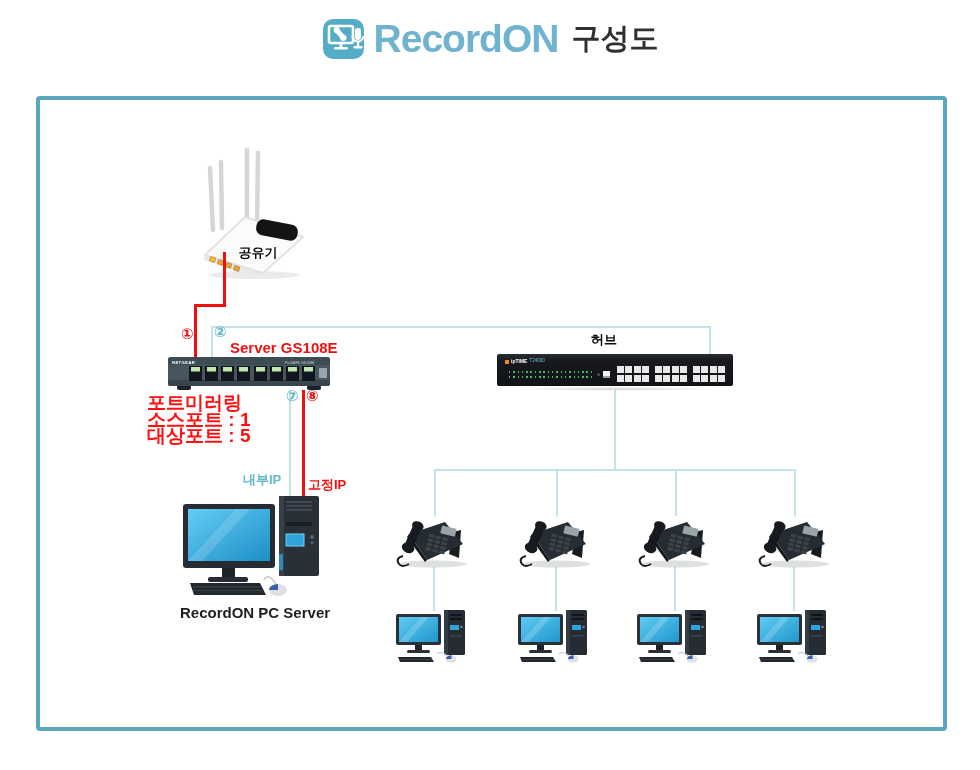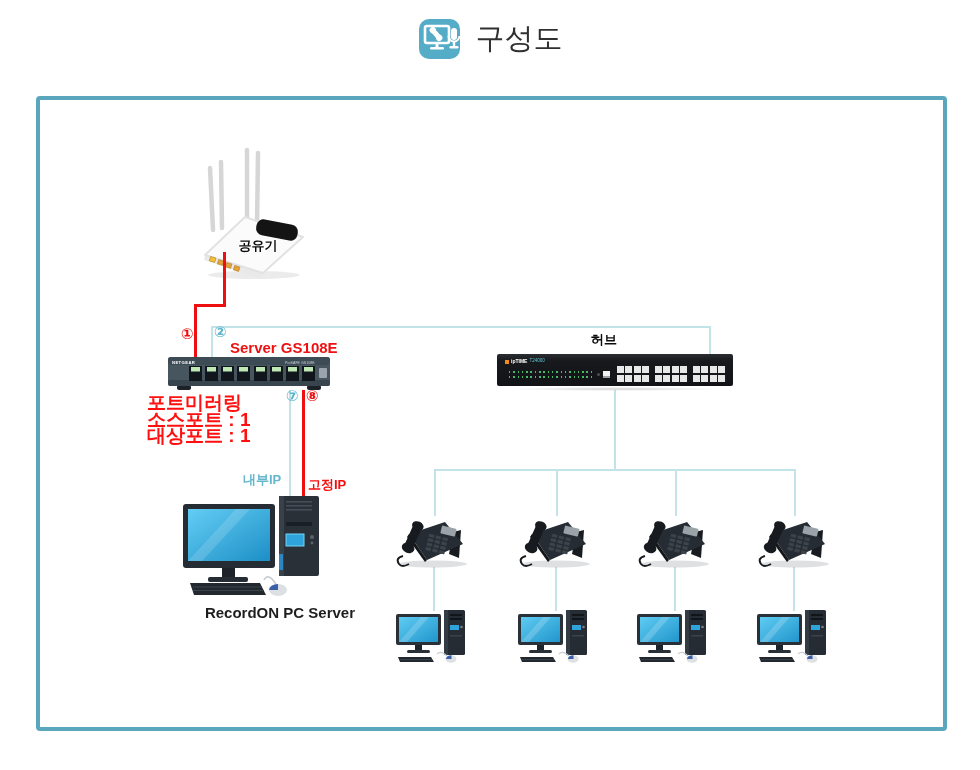--- a/index.html
+++ b/index.html
@@ -3,34 +3,34 @@
 <meta charset="utf-8">
 <style>
   html,body{margin:0;padding:0;background:#fff;}
   body{width:980px;height:770px;position:relative;overflow:hidden;
        font-family:"Liberation Sans","DejaVu Sans",sans-serif;}
   .abs{position:absolute;}
   
   .title-row{position:absolute;top:16px;left:0;width:980px;display:flex;
              justify-content:center;align-items:center;gap:7px;}
   .brand{font-size:39px;font-weight:800;color:#6FB3CE;letter-spacing:-1px;line-height:1;}
-  .doc-type{font-size:29px;font-weight:400;color:#303030;margin-left:6px;line-height:1;}
+  .doc-type{font-size:29px;font-weight:700;color:#303030;margin-left:6px;line-height:1;}
   
   .frame{position:absolute;left:36px;top:96px;width:903px;height:627px;
          border:4px solid #5AA7BD;border-radius:4px;background:#fff;}
   
   .cable-teal{background:#C2E3E8;}
   .cable-red{background:#EE1010;}
   
   .lbl{position:absolute;font-weight:bold;white-space:nowrap;}
   .lbl-black{color:#0A0A0A;font-size:13px;}
   .lbl-red{color:#F60D0D;font-size:13px;}
   .lbl-teal{color:#64B7CC;font-size:13px;}
   .switch-name{color:#EE1111;font-size:15px;}
-  .server-name{color:#1E1E1E;font-size:15px;text-align:right;}
+  .server-name{color:#1E1E1E;font-size:15px;text-align:left;}
   .badge{position:absolute;font-size:15px;font-weight:bold;width:16px;text-align:center;line-height:1;}
   .badge-red{color:#EE1010;}
   .badge-teal{color:#5FB6CB;}
   .mirror-note{position:absolute;left:147px;top:395px;font-size:19px;font-weight:bold;
                color:#FF0F0F;line-height:16.5px;}
   
   .hub{position:absolute;left:497px;top:350px;width:236px;height:42px;}
   .hub-body{position:absolute;left:0;top:4px;width:236px;height:32px;border-radius:2px;
             background:linear-gradient(#2A2D31,#17191C 22%,#111316);}
   .hub-body::after{content:"";position:absolute;left:10px;right:10px;bottom:-5px;height:4px;
@@ -122,20 +122,21 @@
     <g transform="rotate(-40 18 18)">
       <rect x="15.5" y="12" width="5" height="12" rx="2.5" fill="#fff"></rect>
       <circle cx="18" cy="13" r="3.2" fill="#fff"></circle>
       <circle cx="18" cy="23" r="3.2" fill="#fff"></circle>
     </g>
     <rect x="33" y="12" width="6" height="12" rx="3" fill="#fff"></rect>
     <path d="M30.5,20 a5.5,5.5 0 0 0 11,0" stroke="#fff" stroke-width="2" fill="none"></path>
     <rect x="34.8" y="26" width="2.4" height="4" fill="#fff"></rect>
     <rect x="31.5" y="30" width="9" height="2.4" rx="1.2" fill="#fff"></rect>
   </svg>
+  <span class="brand">RecordON</span>
   <span class="doc-type">구성도</span>
 </div>
 
 <div class="frame"></div>
 
 <svg class="abs" style="left:196px;top:146px" width="122" height="134" viewBox="0 0 122 134">
   <g stroke="#D6D6D6" stroke-width="4.5" stroke-linecap="round">
     <line x1="17" y1="84" x2="14" y2="22"></line>
     <line x1="26" y1="82" x2="25" y2="16"></line>
     <line x1="51" y1="77" x2="51" y2="4"></line>
@@ -145,21 +146,21 @@
   <polygon points="9,109 67,127 66,133 8,114" fill="#E9E9E9"></polygon>
   <polygon points="9,109 49,71 107,91 67,127" fill="#FBFBFB" stroke="#E2E2E2" stroke-width="2" stroke-linejoin="round"></polygon>
   <rect x="60" y="76" width="42" height="16" rx="7" fill="#141414" transform="rotate(11 81 84)"></rect>
   <g fill="#E3A23C" stroke="#B97F27" stroke-width="0.6">
     <rect x="14" y="111" width="5.5" height="4.5" transform="rotate(17 16 113)" fill="#F2C230"></rect>
     <rect x="22" y="114" width="5.5" height="4.5" transform="rotate(17 24 116)"></rect>
     <rect x="30" y="117" width="5.5" height="4.5" transform="rotate(17 32 119)"></rect>
     <rect x="38" y="120" width="5.5" height="4.5" transform="rotate(17 40 122)"></rect>
   </g>
 </svg>
-<div class="lbl lbl-black" style="left:228px;top:237px;width:60px;text-align:center">공유기</div>
+<div class="lbl lbl-black" style="left:228px;top:244px;width:60px;text-align:center">공유기</div>
 
 <div class="abs cable-red" style="left:223px;top:252px;width:3px;height:54px"></div>
 <div class="abs cable-red" style="left:194px;top:304px;width:32px;height:3px"></div>
 <div class="abs cable-red" style="left:194px;top:304px;width:3px;height:56px"></div>
 <div class="abs cable-teal" style="left:211px;top:327px;width:2px;height:31px"></div>
 <div class="abs cable-teal" style="left:211px;top:326px;width:500px;height:2px"></div>
 <div class="abs cable-teal" style="left:709px;top:326px;width:2px;height:36px"></div>
 <div class="abs cable-teal" style="left:289px;top:390px;width:2px;height:108px"></div>
 <div class="abs cable-red" style="left:302px;top:390px;width:3px;height:108px"></div>
 <div class="abs cable-teal" style="left:614px;top:390px;width:2px;height:80px"></div>
@@ -205,21 +206,21 @@
   </g>
   <rect x="152" y="14" width="8" height="10" rx="1" fill="#9AA4AA"></rect>
 </svg>
 
 <div class="badge badge-teal" style="left:284px;top:388px">⑦</div>
 <div class="badge badge-red" style="left:304px;top:388px">⑧</div>
 
 <div class="mirror-note">
   <div>포트미러링</div>
   <div>소스포트 : 1</div>
-  <div>대상포트 : 1</div>
+  <div>대상포트 : 5</div>
 </div>
 
 <div class="lbl lbl-teal" style="left:243px;top:471px;width:40px;">내부IP</div>
 <div class="lbl lbl-red" style="left:308px;top:476px">고정IP</div>
 
 <svg class="abs" style="left:180px;top:494px" width="148" height="108" viewBox="0 0 148 108">
   <rect x="3" y="10" width="92" height="64" rx="3" fill="#262C33"></rect>
   <rect x="8" y="15" width="82" height="52" fill="url(#scr)"></rect>
   <polygon points="8,67 56,15 70,15 22,67" fill="rgba(255,255,255,0.15)"></polygon>
   <rect x="42" y="74" width="13" height="9" fill="#1E232A"></rect>

